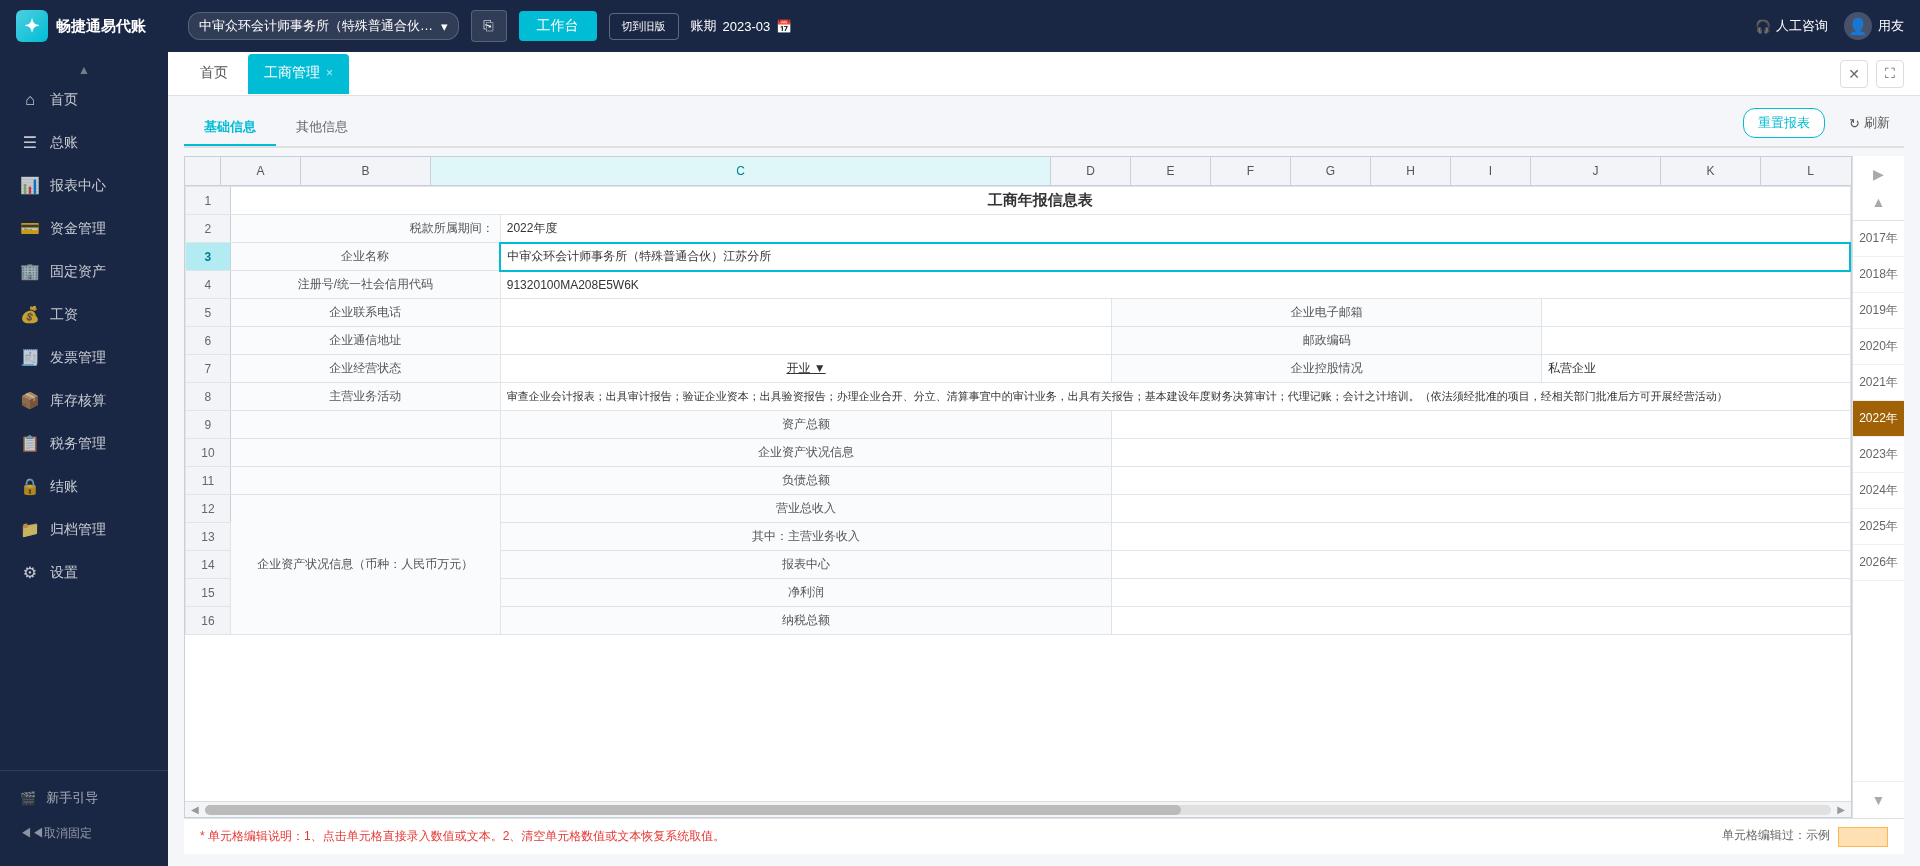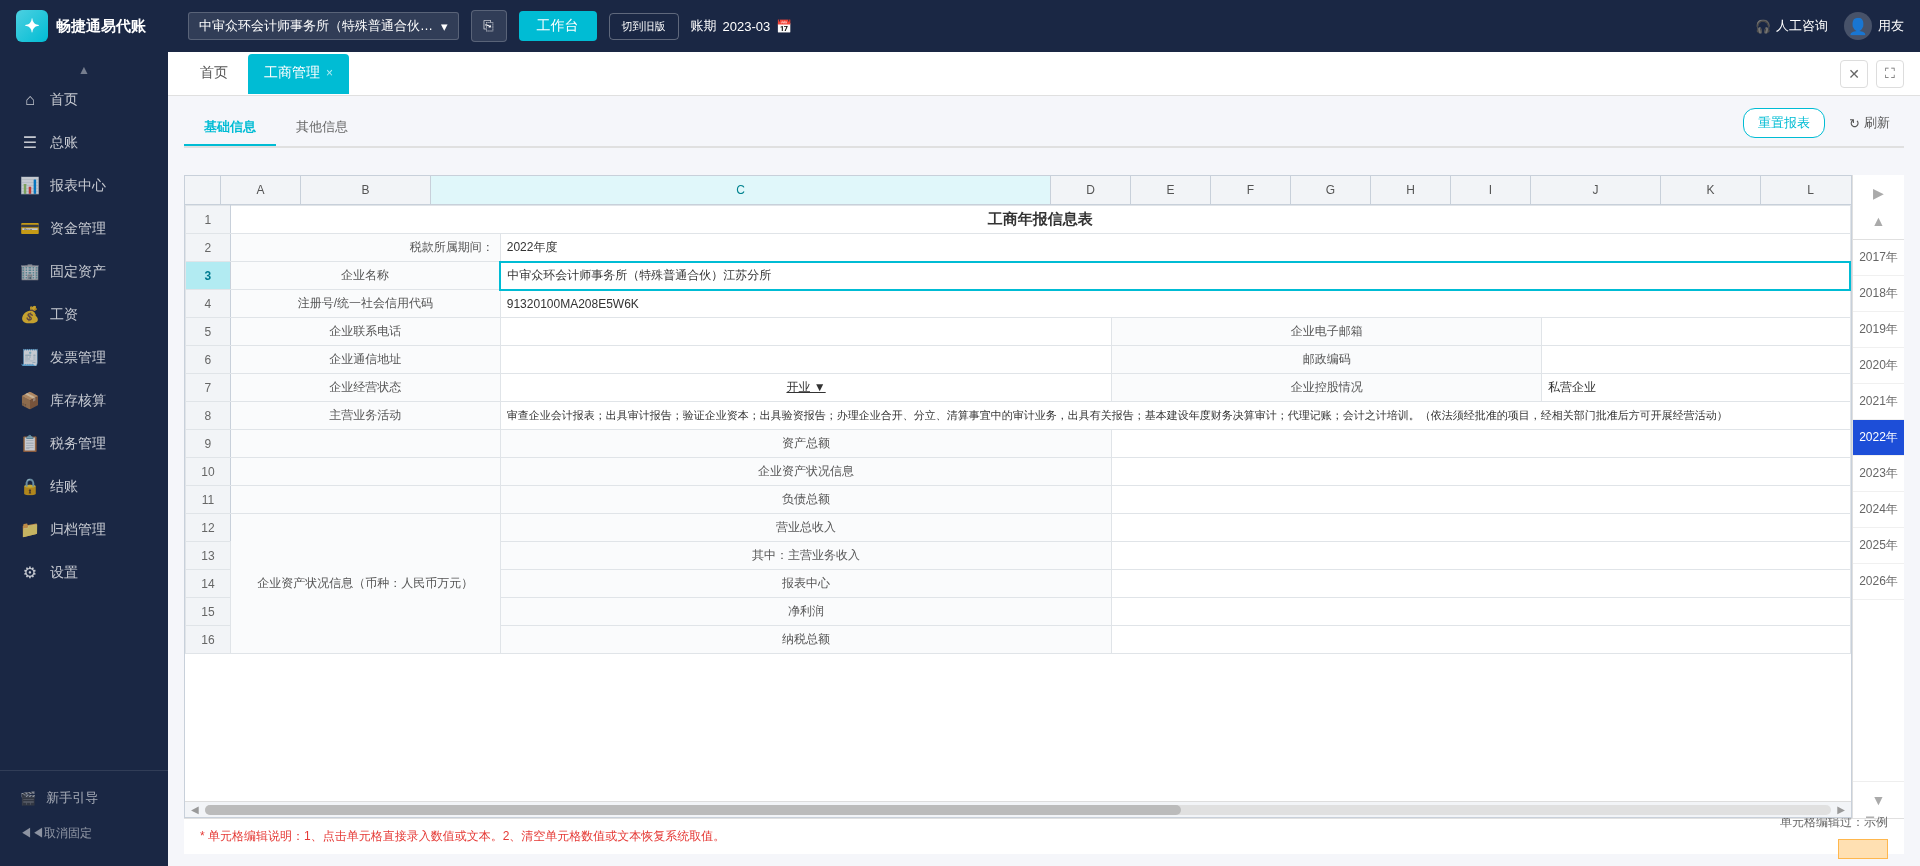--- a/index.html
+++ b/index.html
@@ -33,21 +33,21 @@
       align-items: center;
       justify-content: center;
       color: #fff;
       font-size: 18px;
     }
     .company-selector {
       display: flex;
       align-items: center;
       background: rgba(255,255,255,0.1);
       border: 1px solid rgba(255,255,255,0.2);
-      border-radius: 3px;
+      border-radius: 12px;
       padding: 4px 10px;
       color: #fff;
       cursor: pointer;
       gap: 8px;
       min-width: 220px;
     }
     .header-copy-btn {
       width: 36px;
       height: 32px;
       background: rgba(255,255,255,0.1);
@@ -248,21 +248,21 @@
       padding: 12px 16px;
       overflow: hidden;
       display: flex;
       flex-direction: column;
     }
 
     
     .sub-tabs {
       display: flex;
       align-items: center;
-      margin-bottom: 27px;
+      margin-bottom: 8px;
       border-bottom: 2px solid #e0e0e0;
       position: relative;
     }
     .sub-tab {
       padding: 8px 20px;
       cursor: pointer;
       color: #666;
       font-size: 13px;
       border-bottom: 2px solid transparent;
       margin-bottom: -2px;
@@ -398,21 +398,21 @@
       height: 36px;
       display: flex;
       align-items: center;
       justify-content: center;
       cursor: pointer;
       font-size: 12px;
       color: #666;
       border-bottom: 1px solid #f0f0f0;
     }
     .year-item.active {
-      background: #1d4ed8;
+      background: #a16207;
       color: #fff;
     }
 
     
     .bottom-bar {
       height: 36px;
       background: #fff;
       border-top: 1px solid #e0e0e0;
       display: flex;
       align-items: center;
@@ -420,24 +420,23 @@
       gap: 8px;
       font-size: 12px;
       flex-shrink: 0;
     }
     .bottom-hint {
       color: #e53935;
     }
     .bottom-right {
       margin-left: auto;
       display: flex;
-      align-items: flex-end;
+      align-items: flex-start;
       gap: 8px;
       color: #666;
-      flex-direction: column;
     }
     .cell-example {
       width: 50px;
       height: 20px;
       background: #ffe0b2;
       border: 1px solid #ffb74d;
       display: inline-block;
     }
 
     

